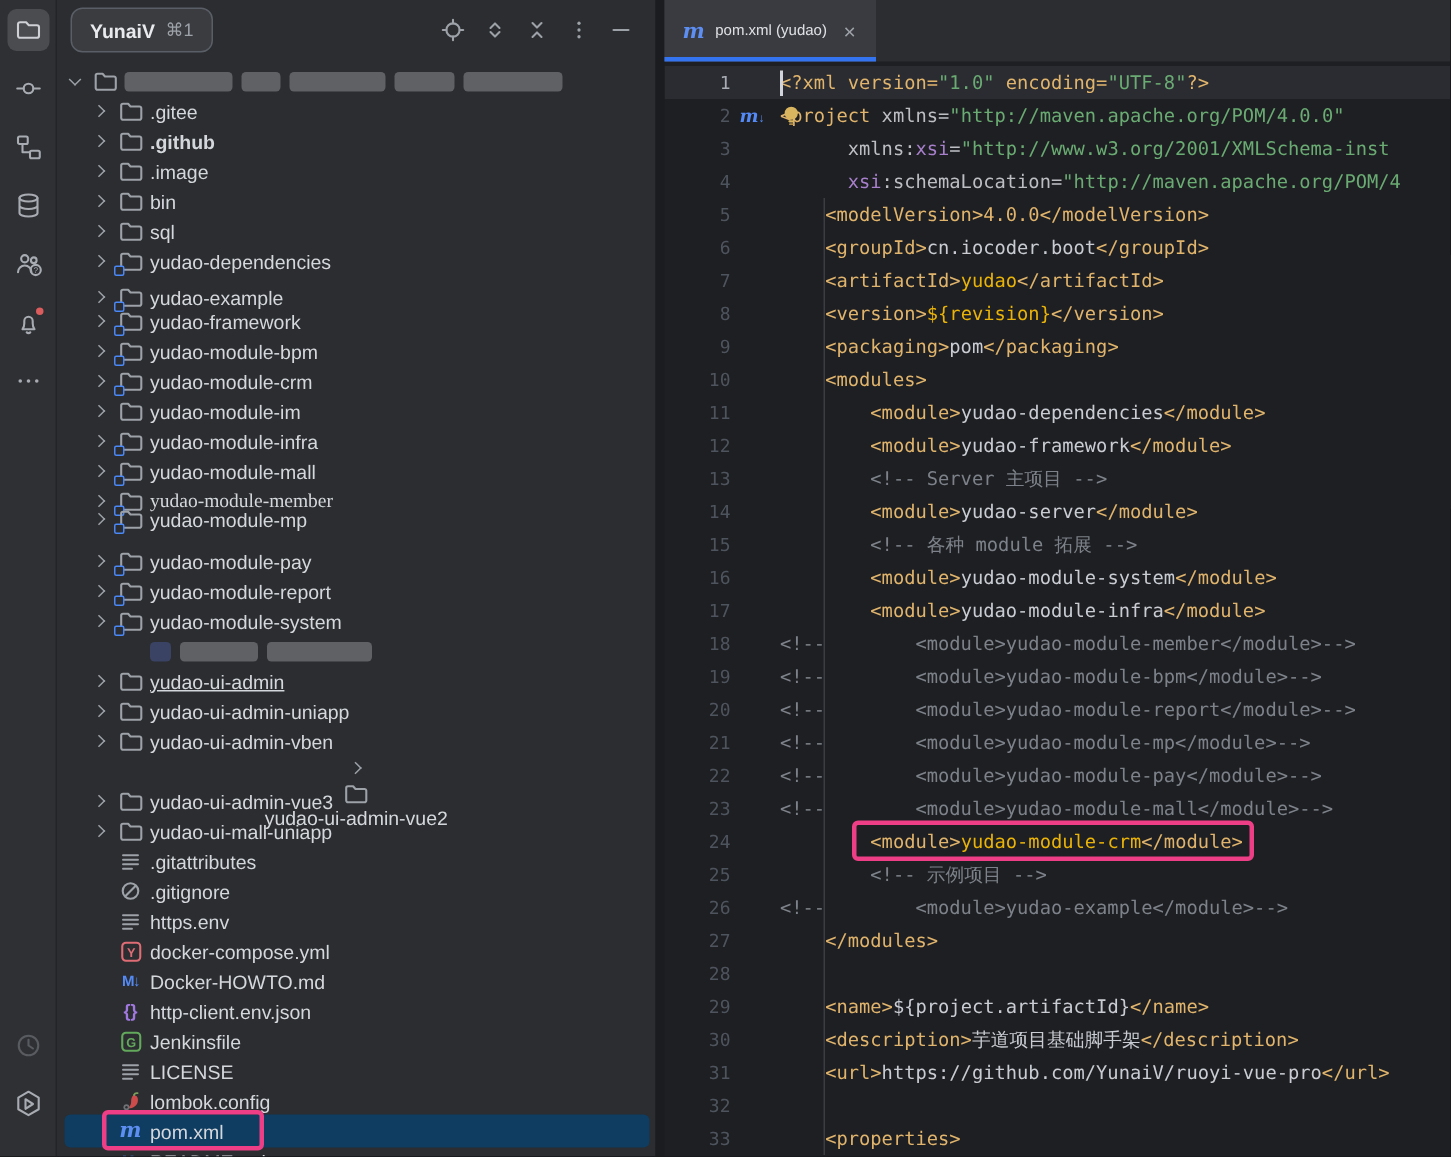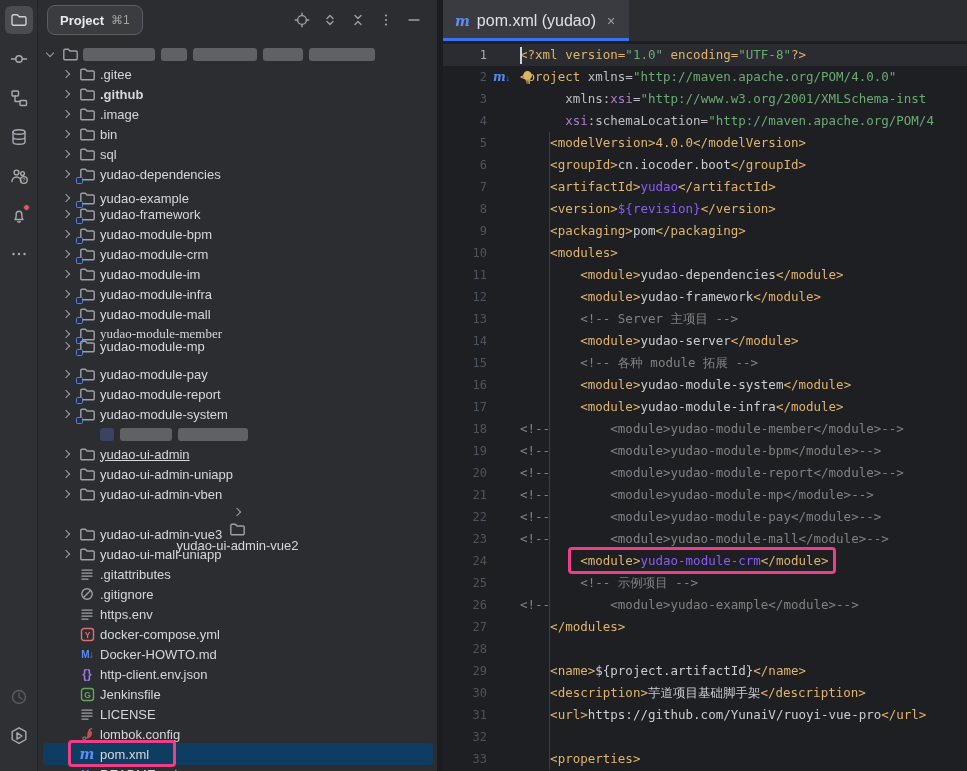--- a/index.html
+++ b/index.html
@@ -57,31 +57,31 @@
   
   .pink-box{ position:absolute; border:3px solid #EE3F86; border-radius:4px; z-index:5; pointer-events:none; }
   
   .splitter{ position:absolute; left:437px; top:0; width:6px; height:771px; background:#1B1C1F; }
   
   .editor{ position:absolute; left:443px; top:0; width:524px; height:771px; background:#1E1F22; }
   .tabbar{ position:absolute; left:0; top:0; width:100%; height:41px; background:#2B2D30; }
   .tab{ position:absolute; left:0; top:0; height:41px; padding:0 14px 0 12px;
     background:#393B40; display:inline-flex; align-items:center; gap:7px; }
   .tab-underline{ position:absolute; left:0; bottom:0; width:100%; height:3px; background:#3574F0; }
-  .tab-title{ color:#DFE1E5; font-size:16px; }
+  .tab-title{ color:#DFE1E5; font-size:10px; }
   .tab-close{ color:#9DA1A8; font-size:14px; margin-left:4px; }
   .code{ position:absolute; left:0; top:41px; width:524px; height:730px; overflow:hidden;
     font-family:"DejaVu Sans Mono","Liberation Mono",monospace; font-size:12.5px; }
   .cl{ position:absolute; left:0; width:100%; height:22px; line-height:22px; }
   .cl.cur{ background:#2A2C31; }
   .ln{ position:absolute; left:0; top:0; width:44px; text-align:right; color:#4E545E; font-size:12px; }
   .cl.cur .ln{ color:#A9ACB4; }
   .lc{ position:absolute; left:77px; top:0; white-space:pre; }
   .c-tag{ color:#E0B46C; } .c-str{ color:#6AAB73; } .c-attr{ color:#BCBEC4; }
-  .c-ns{ color:#A77FCB; } .c-text{ color:#C9CCD3; } .c-blue{ color:#8b5cf6;margin-top:40px; }
+  .c-ns{ color:#A77FCB; } .c-text{ color:#C9CCD3; } .c-blue{ color:#eab308;margin-top:40px; }
   .c-comment{ color:#7D828A; }
   .indent-guide{ position:absolute; left:106px; width:1px; background:#3B3D42; }
   .caret{ position:absolute; width:1.5px; height:17px; background:#D1D4DA; }
   .gut-maven{ position:absolute; left:50px; top:1px; font-family:"DejaVu Serif",serif;
     font-style:italic; font-weight:bold; color:#548AF7; font-size:12px; line-height:20px; }
   .gut-maven small{ font-size:8px; font-style:normal; font-family:"Liberation Sans",sans-serif; }
   .bulb{ position:absolute; left:78px; top:4px; z-index:2; }
 </style>
 </head>
 <body>
@@ -144,21 +144,21 @@
         <svg width="22" height="22" viewBox="0 0 22 22" fill="none" stroke="#A8ABB2" stroke-width="1.4" stroke-linecap="round" stroke-linejoin="round">
           <path d="M11 2.8l6.8 3.9v7.8L11 18.4l-6.8-3.9V6.7z"></path>
           <path d="M9 7.8l5 3.2-5 3.2z"></path>
         </svg>
       </div>
     </div>
 
   <div class="project-panel">
     <div class="pp-header">
       <div class="pp-title-btn">
-        <span class="pp-title">Project</span>
+        <span class="pp-title">YunaiV</span>
         <span class="pp-shortcut">⌘1</span>
       </div>
       <div class="pp-toolbar">
           <div class="pp-tool">
             <svg width="16" height="16" viewBox="0 0 16 16" fill="none" stroke="#A8ABB2" stroke-width="1.4" stroke-linecap="round" stroke-linejoin="round">
               <circle cx="8" cy="8" r="4.4" stroke="#9DA1A8"></circle>
               <path stroke="#9DA1A8" d="M8 1.2v2.4M8 12.4v2.4M1.2 8h2.4M12.4 8h2.4"></path>
             </svg>
           </div>
           <div class="pp-tool">

